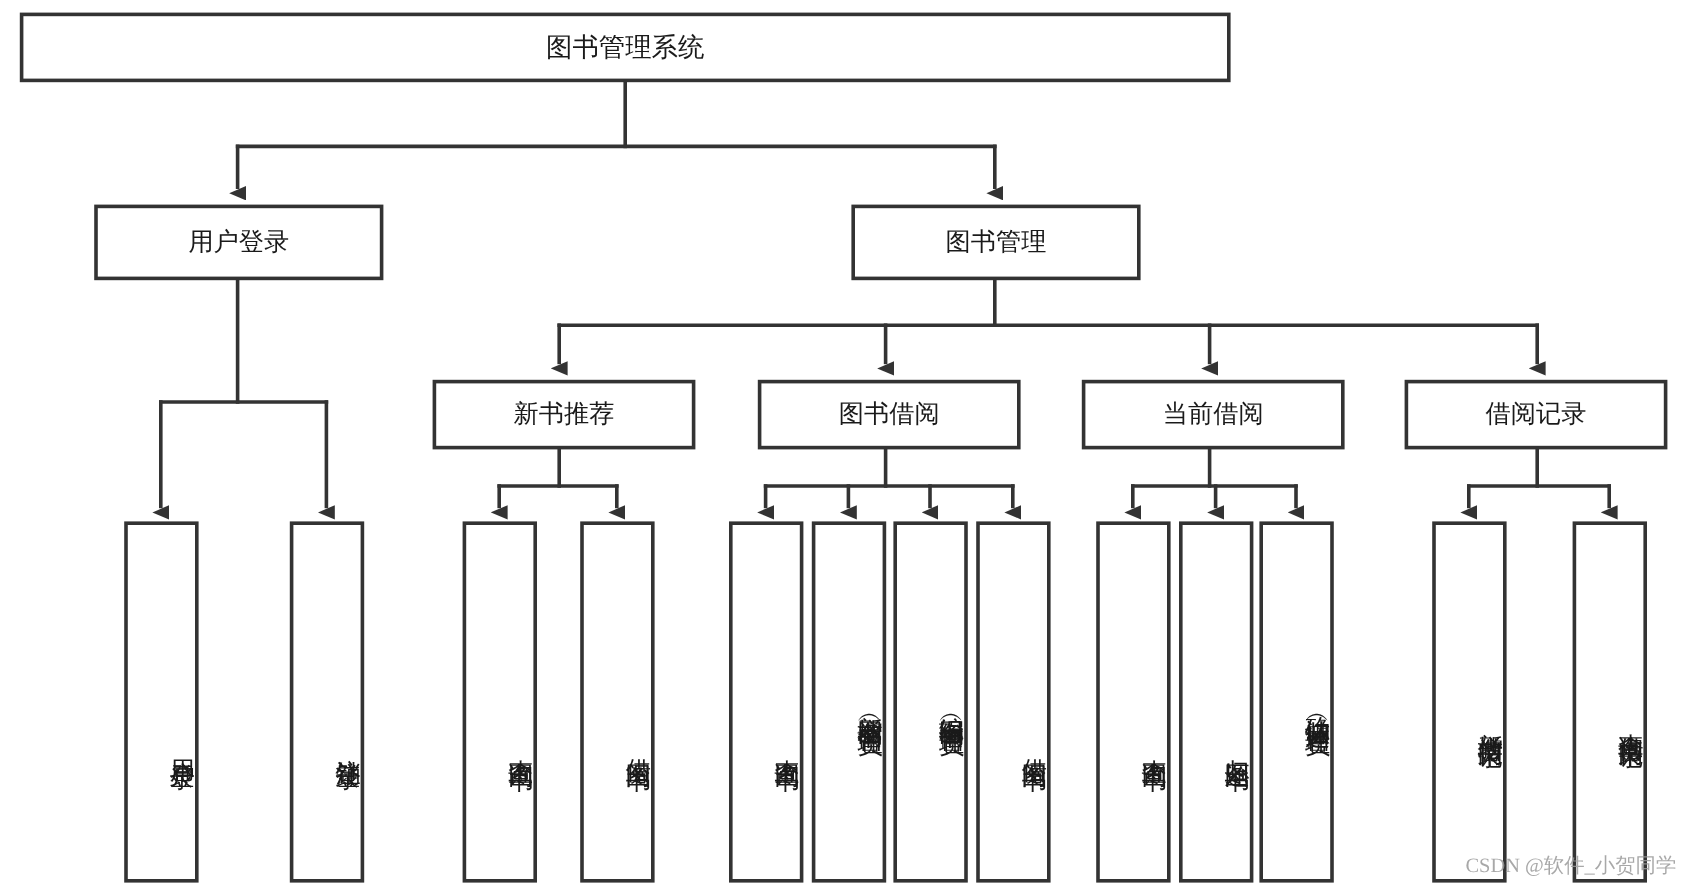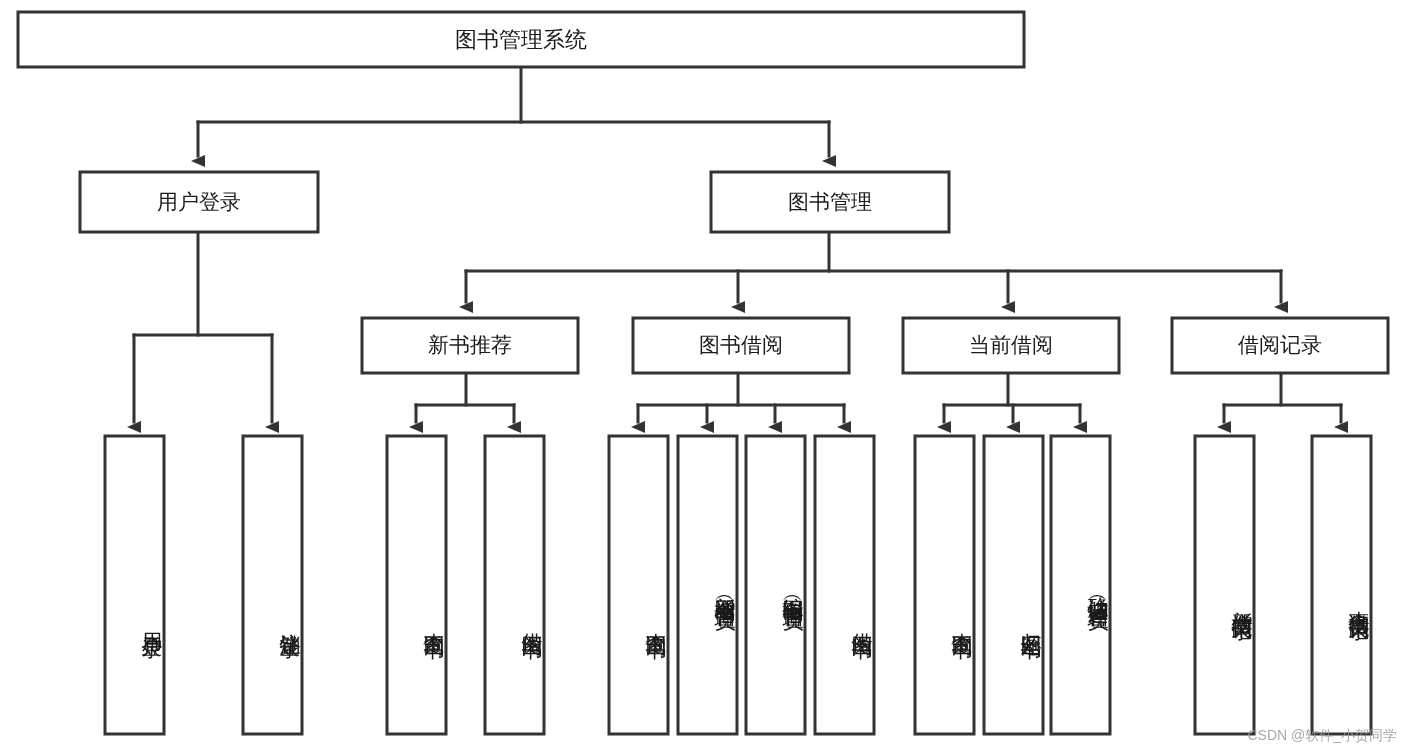--- a/index.html
+++ b/index.html
@@ -60,23 +60,23 @@
     color: #1a1a1a;
     display: flex;
     align-items: flex-start;
     justify-content: center;
     white-space: nowrap;
     pointer-events: none;
   }
   .watermark {
     position: absolute;
     right: 8px;
-    bottom: 2px;
-    font-family: Liberation Sans, sans-serif;
-    font-size: 14px;
+    bottom: 14px;
+    font-family: Liberation Serif, serif;
+    font-size: 17px;
     color: #9a9a9a;
     opacity: 0.85;
     white-space: nowrap;
   }
 </style>
 </head>
 <body>
 
 <div id="stage">
 

